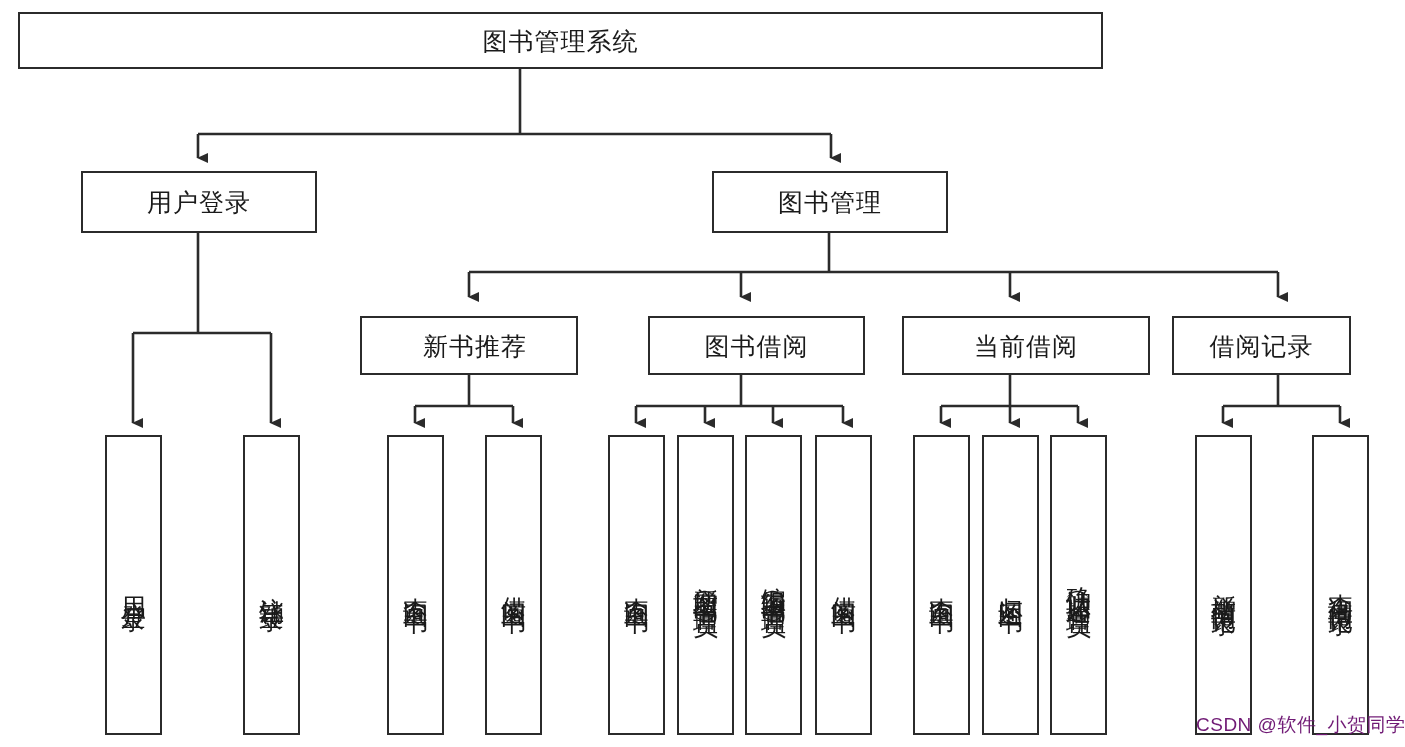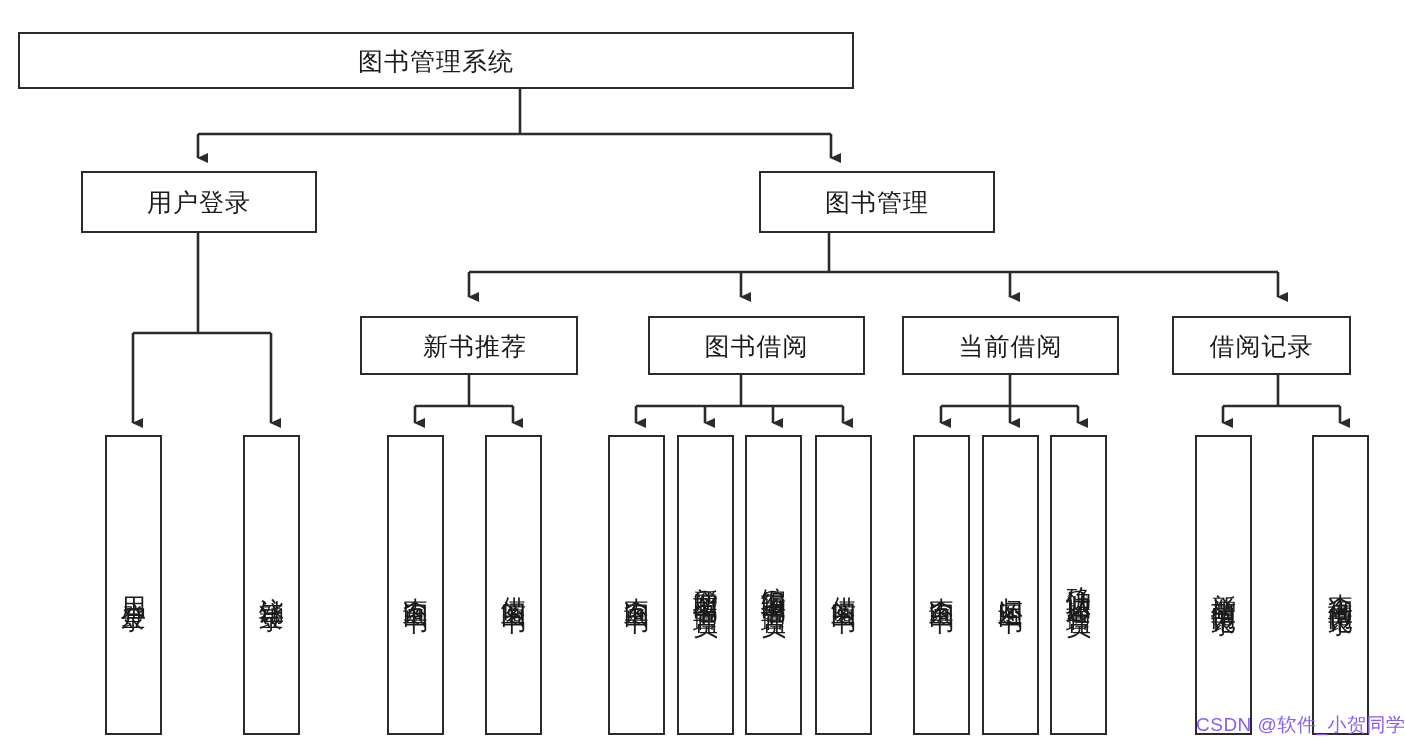--- a/index.html
+++ b/index.html
@@ -49,21 +49,21 @@
     line-height:1.0;
     letter-spacing:4px;
     white-space:nowrap;
     max-height:282px;
   }
 
   .watermark{
     position:absolute;
     left:1196px;top:712px;
     font-size:19px;
-    color:#8b5cf6;
+    color:#701a75;
     letter-spacing:0.5px;
     white-space:nowrap;
     user-select:none;
   }
 </style>
 </head>
 <body>
 
 <div id="stage">
 
@@ -110,38 +110,38 @@
       <path d="M1010,406 L1010,423" marker-end="url(#arw)"></path>
       <path d="M1078,406 L1078,423" marker-end="url(#arw)"></path>
 
       <path d="M1278,375 L1278,406"></path>
       <path d="M1223,406 L1340,406"></path>
       <path d="M1223,406 L1223,423" marker-end="url(#arw)"></path>
       <path d="M1340,406 L1340,423" marker-end="url(#arw)"></path>
     </g>
   </svg>
 
-  <div class="node h-node root" style="left:18px;top:12px;width:836px;height:57px;margin-top:20px;">
+  <div class="node h-node root" style="left:18px;top:12px;width:1085px;height:57px;">
     <span class="lbl">图书管理系统</span>
   </div>
 
   <div class="node h-node" style="left:81px;top:171px;width:236px;height:62px;">
     <span class="lbl">用户登录</span>
   </div>
-  <div class="node h-node" style="left:712px;top:171px;width:236px;height:62px;margin-left:47px;">
+  <div class="node h-node" style="left:712px;top:171px;width:236px;height:62px;">
     <span class="lbl">图书管理</span>
   </div>
 
   <div class="node h-node" style="left:360px;top:316px;width:218px;height:59px;padding-left:12px;">
     <span class="lbl">新书推荐</span>
   </div>
   <div class="node h-node" style="left:648px;top:316px;width:217px;height:59px;">
     <span class="lbl">图书借阅</span>
   </div>
-  <div class="node h-node" style="left:902px;top:316px;width:217px;height:59px;">
+  <div class="node h-node" style="left:902px;top:316px;width:248px;height:59px;">
     <span class="lbl">当前借阅</span>
   </div>
   <div class="node h-node" style="left:1172px;top:316px;width:179px;height:59px;">
     <span class="lbl">借阅记录</span>
   </div>
 
   <div class="node v-node" style="left:105px;top:435px;width:57px;height:300px;">
     <span class="lbl">用户登录</span>
   </div>
   <div class="node v-node" style="left:243px;top:435px;width:57px;height:300px;">

